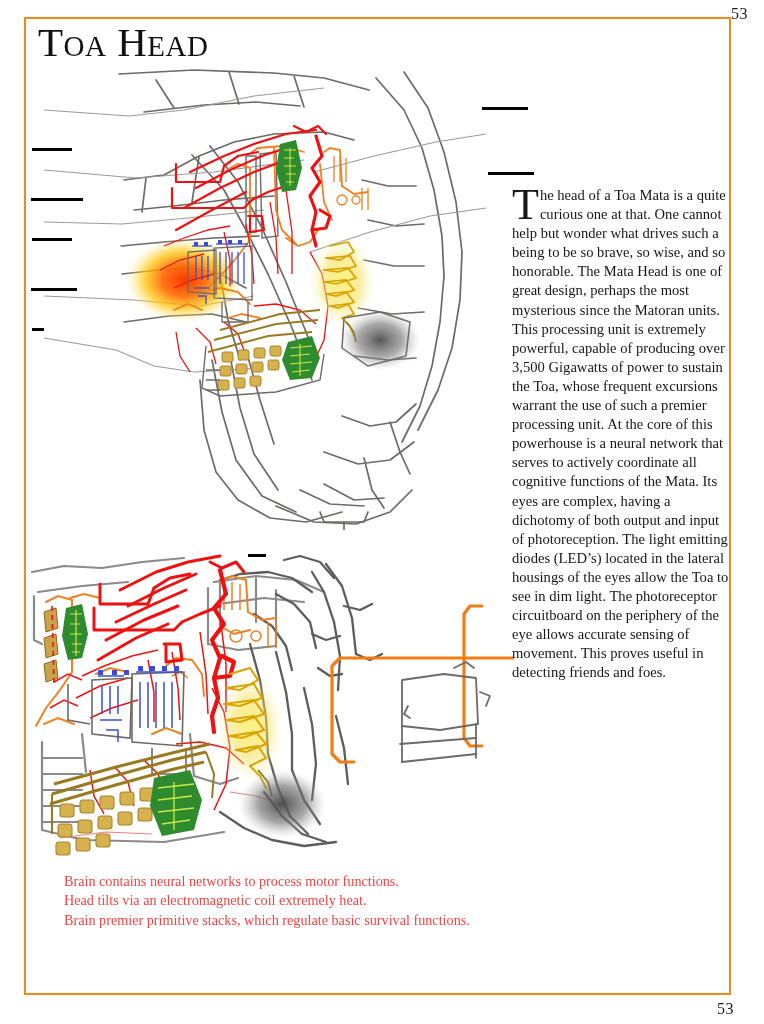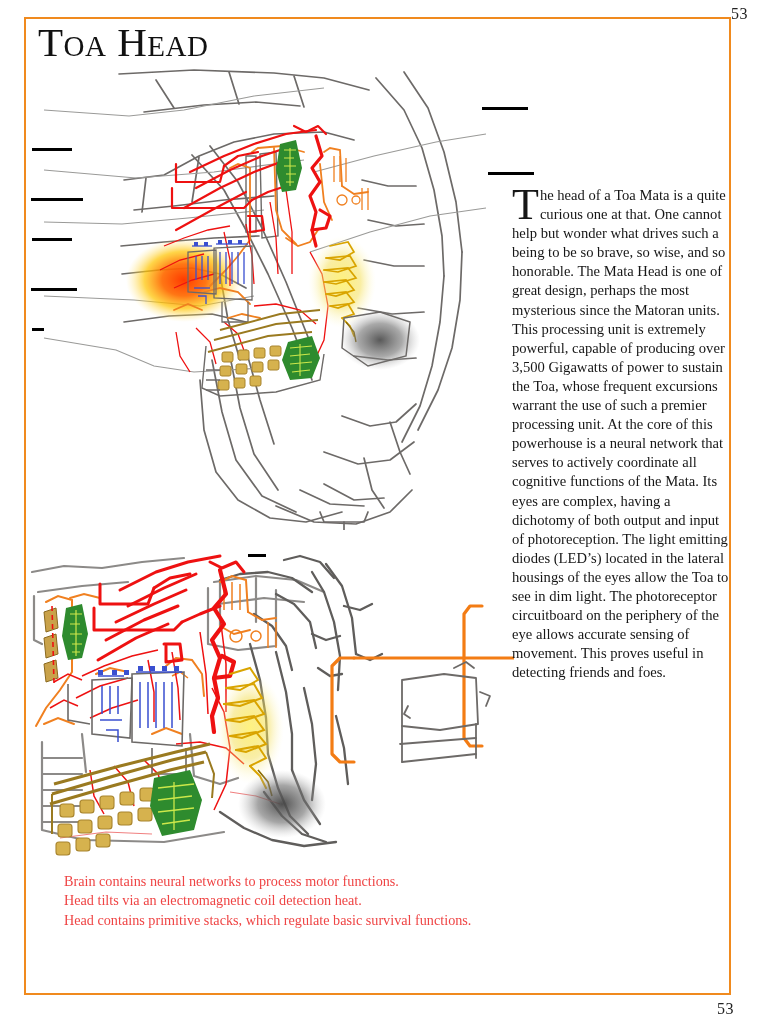--- a/index.html
+++ b/index.html
@@ -547,17 +547,17 @@
       </g>
     </svg>
   </div>
 
   <div class="bodycol">
     <span class="dropcap">T</span><span>he head of a Toa Mata is a quite curious one at that. One cannot help but wonder what drives such a being to be so brave, so wise, and so honorable.  The Mata Head is one of great design, perhaps the most mysterious since the Matoran units.  This processing unit is extremely powerful, capable of producing over 3,500 Gigawatts of power to sustain the Toa, whose frequent excursions warrant the use of such a premier processing unit.  At the core of this powerhouse is a neural network that serves to actively coordinate all cognitive functions of the Mata. Its eyes are complex, having a dichotomy of both output and input of photoreception.  The light emitting diodes (LED’s) located in the lateral housings of the eyes allow the Toa to see in dim light. The photoreceptor circuitboard on the periphery of the eye allows accurate sensing of movement. This proves useful in detecting friends and foes.</span>
   </div>
 
   <div class="notes">
     <div>Brain contains neural networks to process motor functions.</div>
-    <div>Head tilts via an electromagnetic coil detection heat.</div>
-    <div>Head contains primitive stacks, which regulate basic survival functions.</div>
+    <div>Head tilts via an electromagnetic coil extremely heat.</div>
+    <div>Brain premier primitive stacks, which regulate basic survival functions.</div>
   </div>
 
 </div>
 
 </body></html>

